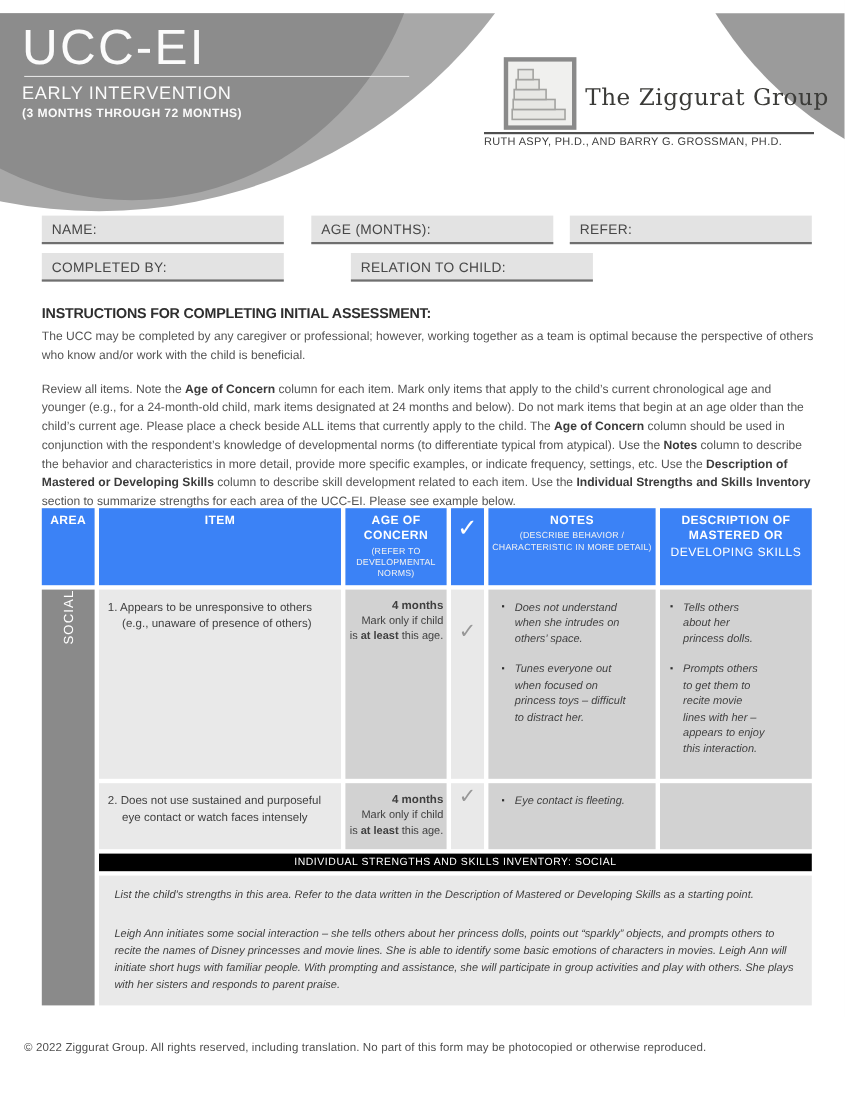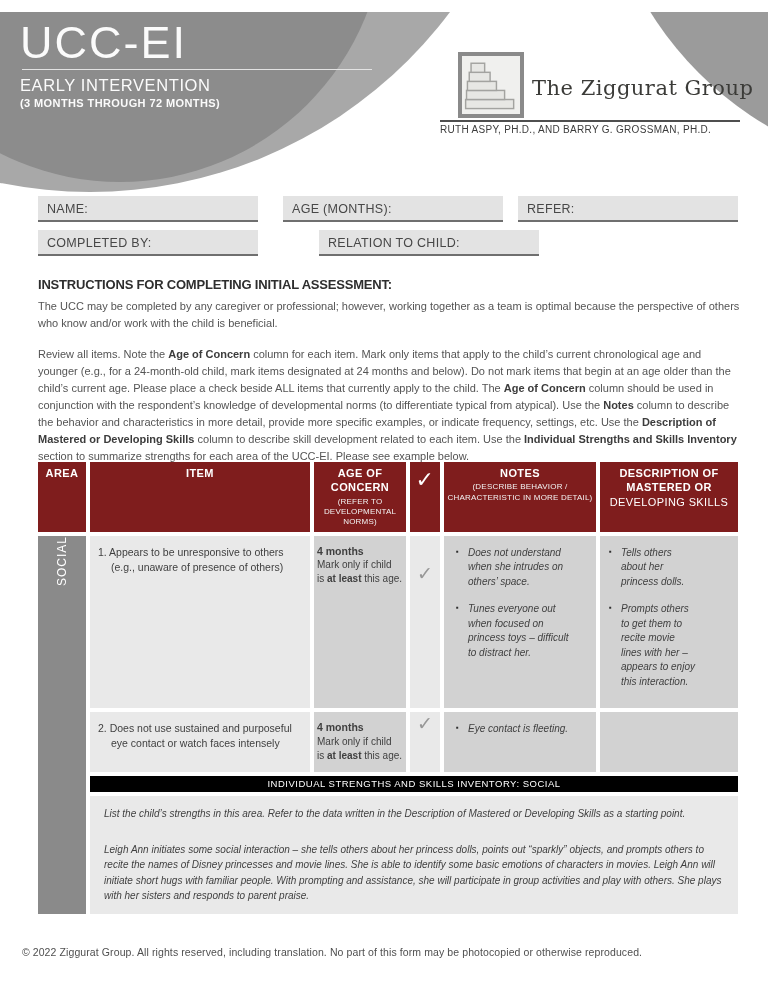--- a/index.html
+++ b/index.html
@@ -35,37 +35,37 @@
   .instructions { position:absolute; left:38px; top:277px; width:702px; z-index:6; }
   .instructions h2 { font-size:13px; color:#2e2e2e; letter-spacing:-0.2px; margin-bottom:6px; }
   .instructions p { font-size:11px; line-height:1.55; color:#545454; margin-bottom:14px; }
   .instructions b { color:#3c3c3c; }
 
   
   .ucc-table { position:absolute; left:34px; top:458px; z-index:6; border-collapse:separate; border-spacing:4px; table-layout:fixed; width:708px; }
   .ucc-table td, .ucc-table th { vertical-align:top; }
   col.c-area{width:48px;} col.c-item{width:220px;} col.c-age{width:92px;} col.c-check{width:30px;} col.c-notes{width:152px;} col.c-skills{width:138px;}
 
-  .th-cell { background:#7f1d1d; color:#fff; text-align:center; vertical-align:middle; height:64px; font-weight:bold; font-size:11px; letter-spacing:0.4px; line-height:1.3; padding:4px 2px; }
+  .th-cell { background:#3b82f6; color:#fff; text-align:center; vertical-align:middle; height:64px; font-weight:bold; font-size:11px; letter-spacing:0.4px; line-height:1.3; padding:4px 2px; }
   .th-sub { display:block; font-size:8px; font-weight:normal; letter-spacing:0.2px; margin-top:2px; color:#f2f2f2; }
   .th-check { font-size:22px; font-weight:normal; }
   .th-skills-light { display:block; font-weight:normal; }
 
   .area-cell { background:#8a8a8a; color:#fff; text-align:center; vertical-align:middle; }
   .area-vertical { writing-mode:vertical-rl; transform:rotate(180deg); font-size:12px; letter-spacing:1px; margin:0 auto; }
 
   .cell-light { background:#e9e9e9; }
   .cell-mid   { background:#d2d2d2; }
 
   .item-cell { height:148px; padding:9px 8px 6px 8px; font-size:10.5px; color:#3f3f3f; line-height:1.45; }
   .item-main { padding-left:13px; text-indent:-13px; }
   .item-sub  { padding-left:13px; }
   .row2 .item-cell { height:60px; }
 
-  .age-cell { text-align:left; padding:8px 3px 0 3px; font-size:10px; color:#3f3f3f; line-height:1.4; }
+  .age-cell { text-align:right; padding:8px 3px 0 3px; font-size:10px; color:#3f3f3f; line-height:1.4; }
   .age-val { font-weight:bold; font-size:10.5px; }
 
   .check-cell { text-align:center; color:#979797; font-size:19px; }
   .check-top { padding-top:26px; }
   .check-mid { vertical-align:middle; padding-top:0; }
 
   .bullets { list-style:none; padding:10px 26px 6px 24px; }
   .skills-bullets { padding-right:40px;padding-left:21px; }
   .bullets li { position:relative; font-style:italic; font-size:10px; color:#3f3f3f; line-height:1.45; margin-bottom:13px; }
   .bullets li::before { content:"▪"; position:absolute; left:-12px; top:0; font-size:8px; font-style:normal; color:#2f2f2f; }

